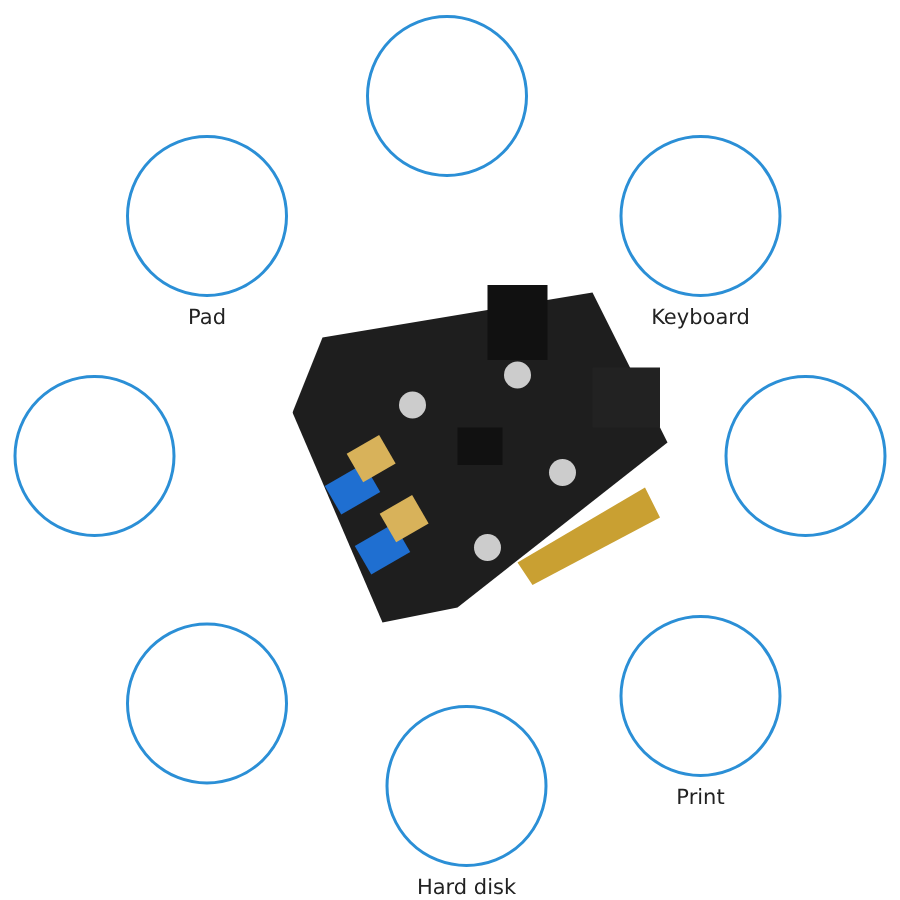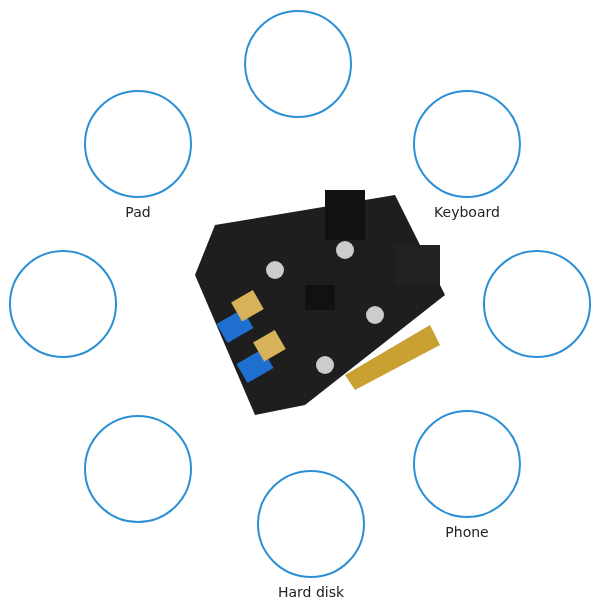--- a/index.html
+++ b/index.html
@@ -45,18 +45,18 @@
     <div class="circle"></div>
   </div>
 <div class="item" style="left:482px;top:250px">
     <div class="circle"></div>
   </div>
 <div class="item" style="left:83px;top:415px">
     <div class="circle"></div>
   </div>
 <div class="item" style="left:412px;top:410px">
     <div class="circle"></div>
-    <div class="label">Phone</div>
+    <div class="label">Print</div>
   </div>
 <div class="item" style="left:256px;top:470px">
     <div class="circle"></div>
     <div class="label">Hard disk</div>
   </div>
 
 </body></html>

